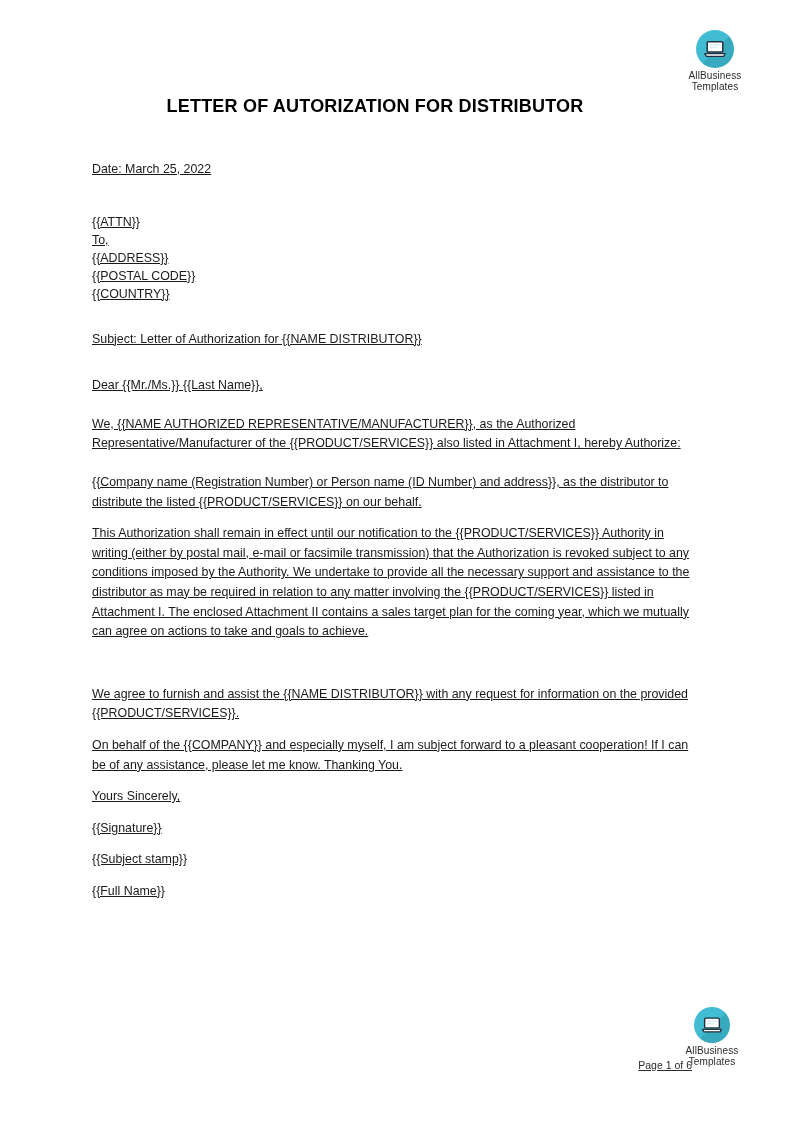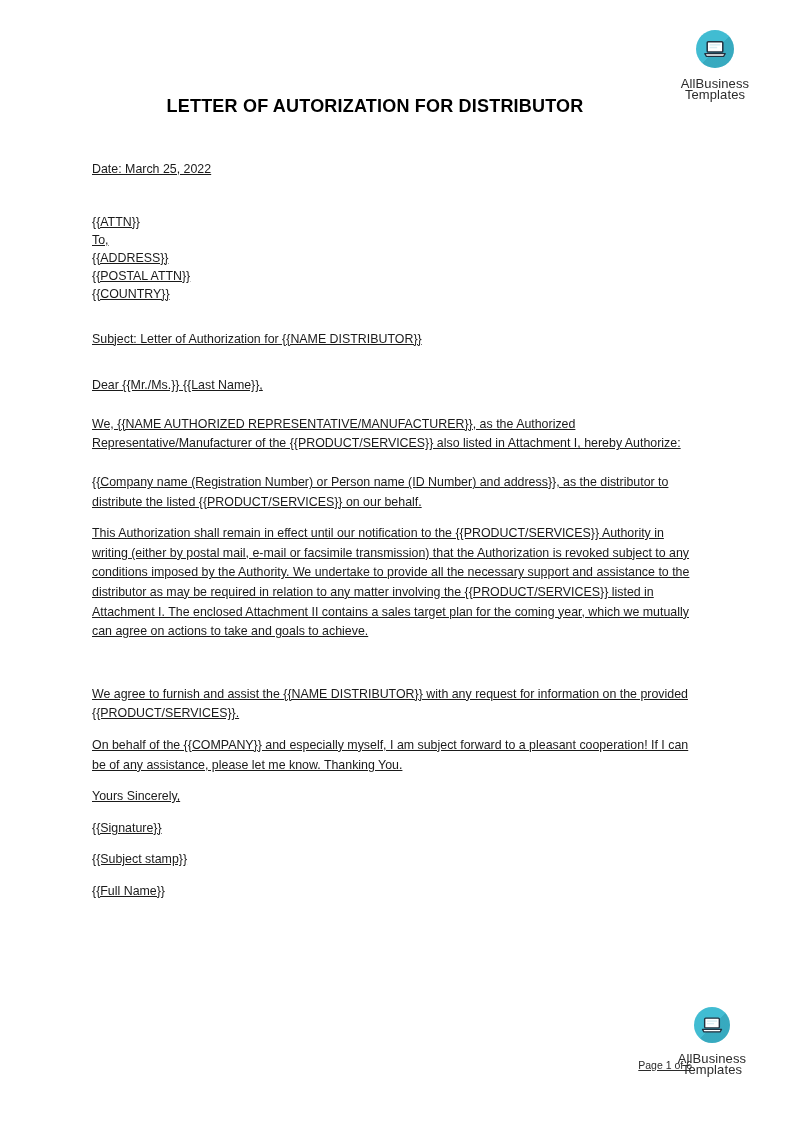--- a/index.html
+++ b/index.html
@@ -44,22 +44,22 @@
     width: 100%; height: 100%;
     background: linear-gradient(135deg, rgba(0,0,0,0) 52%, rgba(20,105,125,0.22) 52%);
   }
   .logo-laptop {
     position: absolute;
     left: 50%;
     top: 50%;
     transform: translate(-50%, -50%);
   }
   .logo-caption {
-    margin-top: 10px;
-    font-size: 13px;
+    margin-top: 2px;
+    font-size: 10px;
     line-height: 11px;
     color: #2b2b2b;
     letter-spacing: 0.1px;
   }
 
   
   .doc-title {
     position: absolute;
     left: 0;
     top: 96px;
@@ -130,21 +130,21 @@
   <div class="body-wrap">
 
     <div class="blk">Date: March 25, 2022</div>
 
     <div class="gap-lg"></div>
 
     <div>
       <div class="addr-line">{{ATTN}}</div>
       <div class="addr-line">To,</div>
       <div class="addr-line">{{ADDRESS}}</div>
-      <div class="addr-line">{{POSTAL ATTN}}</div>
+      <div class="addr-line">{{POSTAL CODE}}</div>
       <div class="addr-line">{{COUNTRY}}</div>
     </div>
 
     <div class="gap-md"></div>
 
     <div class="blk">Subject: Letter of Authorization for {{NAME DISTRIBUTOR}}</div>
 
     <div class="gap-md"></div>
 
     <div class="blk">Dear {{Mr./Ms.}} {{Last Name}},</div>

